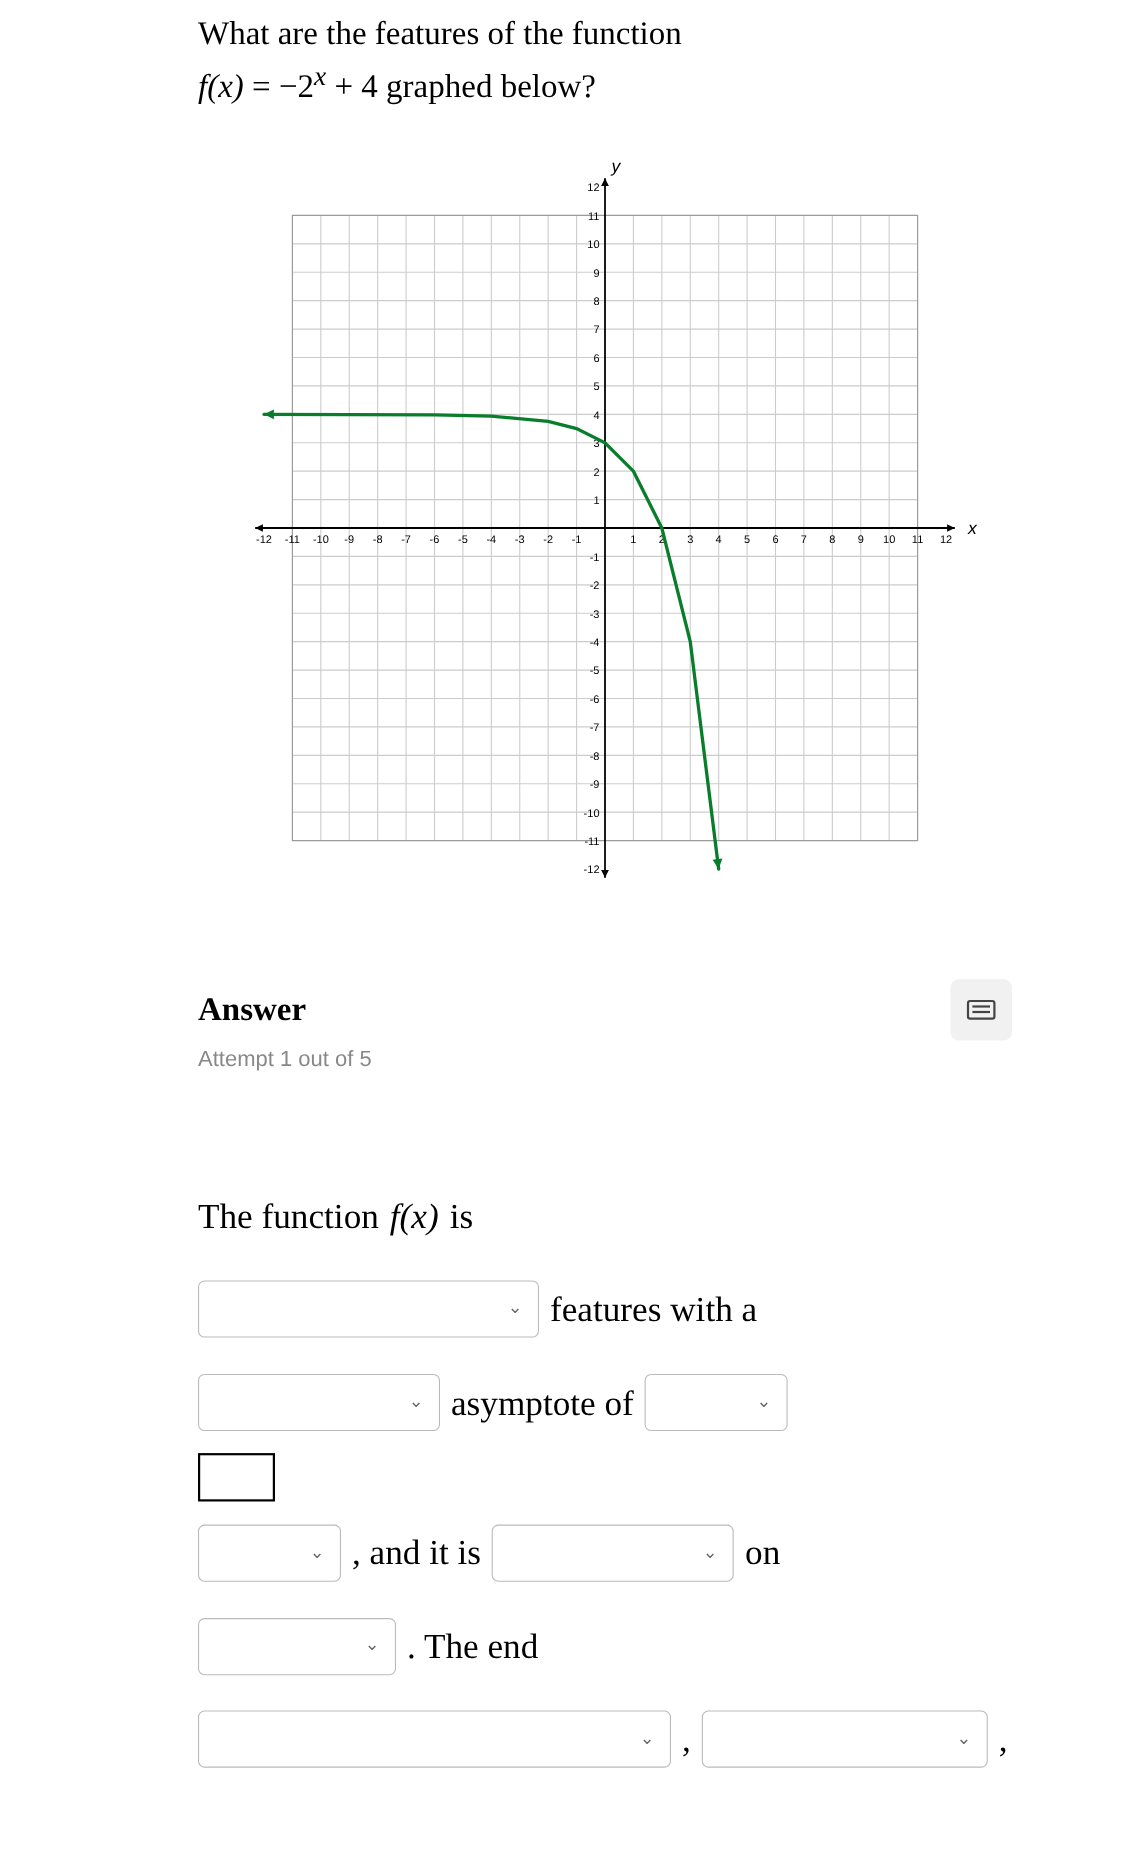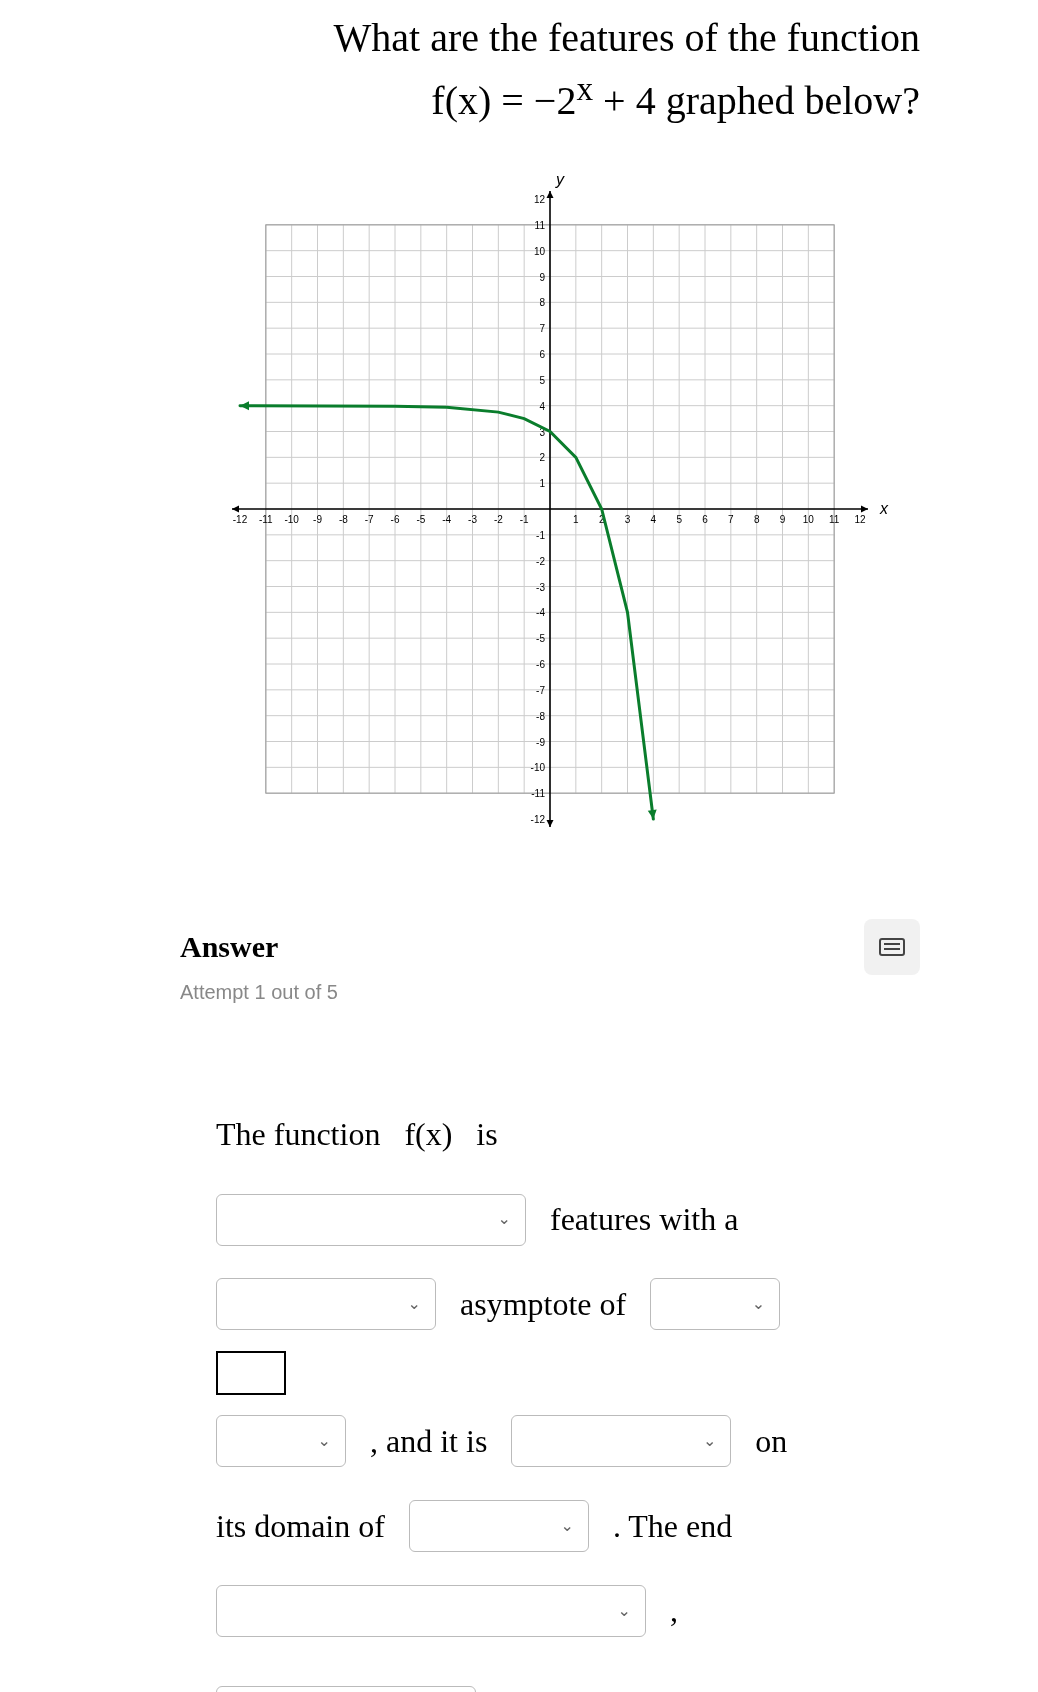--- a/index.html
+++ b/index.html
@@ -4,27 +4,26 @@
 <style>
 * { box-sizing: border-box; margin: 0; padding: 0; }
 body {
   font-family: Georgia, 'Times New Roman', serif;
   background: #fff;
   width: 1038px;
   padding: 0 40px 60px 40px;
   color: #000;
 }
 .question {
-  font-size: 40px;
+  font-size: 30px;
   line-height: 1.4;
   margin: 10px 0 30px 140px;
   max-width: 740px;
-  text-align: right;
-}
-.math-fn { }
+}
+.math-fn { font-style: italic; }
 
 .graph-wrap {
   display: flex;
   justify-content: center;
   margin: 20px 0 60px 140px;
   max-width: 740px;
 }
 svg { display: block; }
 
 .answer-block {
@@ -71,23 +70,22 @@
 }
 
 .answer-body {
   font-size: 32px;
   line-height: 2.4;
 }
 .answer-body .row {
   display: flex;
   flex-wrap: wrap;
   align-items: center;
-  gap: 24px;
+  gap: 10px;
   margin-bottom: 8px;
-  margin-left: 36px;
 }
 .sel {
   display: inline-flex;
   align-items: center;
   justify-content: flex-end;
   border: 1px solid #bbb;
   border-radius: 6px;
   height: 52px;
   padding: 0 14px;
   background: #fff;
@@ -286,21 +284,20 @@
           <span class="chev">⌄</span>
         </span>
       <span>, and it is </span>
       <span class="sel w8">
           <span class="chev">⌄</span>
         </span>
       <span> on</span>
     </div>
 
     <div class="row">
-      <span>its domain of </span>
       <span class="sel w4">
           <span class="chev">⌄</span>
         </span>
       <span>. The end</span>
     </div>
 
 
     <div class="row">
       <span class="sel w6">
           <span class="chev">⌄</span>

